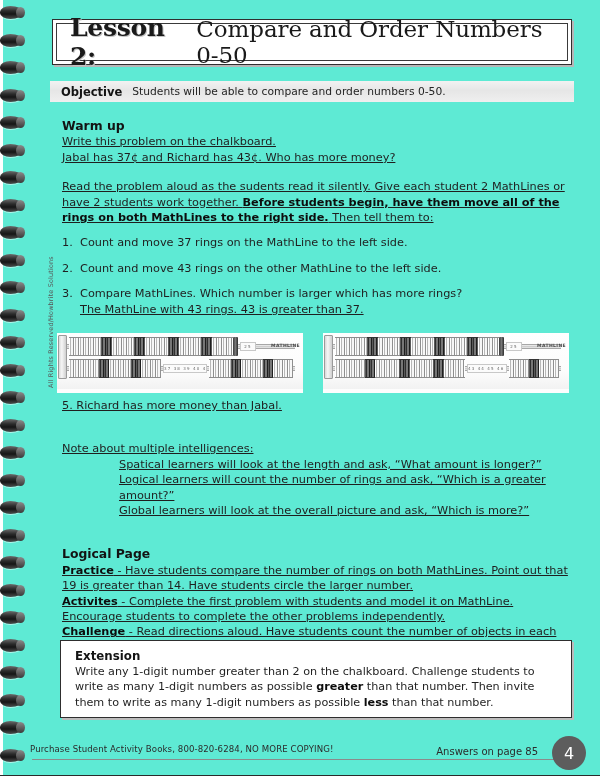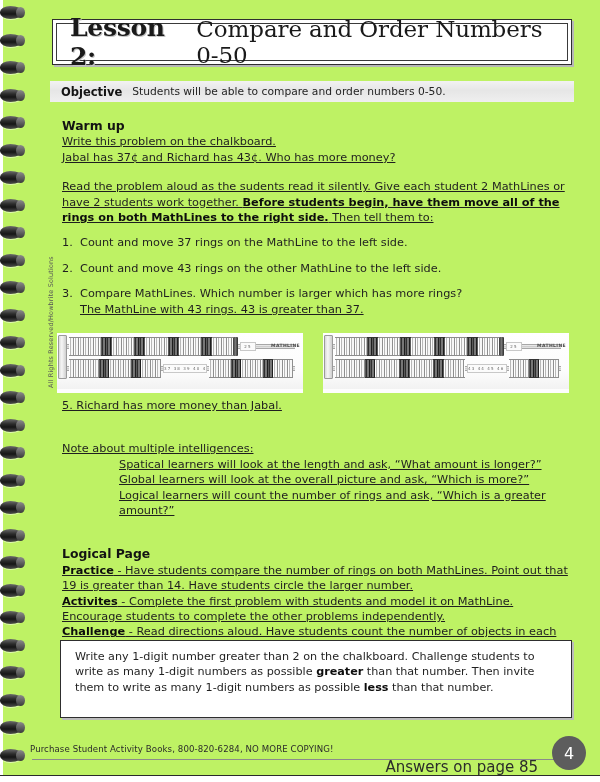--- a/index.html
+++ b/index.html
@@ -14,21 +14,21 @@
     overflow: hidden;
     font-family: "DejaVu Sans", sans-serif;
     color: #1d1d1d;
   }
 
   
   .page {
     position: absolute;
     left: 0; top: 0;
     width: 600px; height: 782px;
-    background: #bef264;
+    background: #5eead4;
   }
   .page-edge-bottom {
     position: absolute;
     left: 0; bottom: 0; width: 600px; height: 6px;
     background: #ffffff;
     border-top: 1.5px solid #2a2a2a;
   }
   .page-edge-left {
     position: absolute;
     left: 0; top: 0; width: 3px; height: 782px;
@@ -294,22 +294,22 @@
     letter-spacing: 0.1px;
   }
   .footer-rule {
     position: absolute;
     left: 32px; top: 17px;
     width: 535px; height: 1px;
     background: #8b8b8b;
   }
   .footer-answers {
     position: absolute;
-    right: 62px; top: 16px;
-    font-size: 15px;
+    right: 62px; top: 4px;
+    font-size: 10px;
     color: #2b2b2b;
     text-align: right;
   }
   .page-badge {
     position: absolute;
     right: 14px; top: -6px;
     width: 34px; height: 34px;
     border-radius: 50%;
     background: #5d5d5d;
     color: #ffffff;
@@ -501,36 +501,37 @@
   </div>
 
   <div class="content" style="top:398px;">
     <div class="p">5. Richard has more money than Jabal.</div>
 
     <div class="spacer-14"></div>
     <div class="spacer-14"></div>
 
     <div class="p">Note about multiple intelligences:</div>
     <div class="p indent-1">Spatical learners will look at the length and ask, “What amount is longer?”</div>
+    <div class="p indent-1">Logical learners will count the number of rings and ask, “Which is a greater amount?”</div>
     <div class="p indent-1">Global learners will look at the overall picture and ask, “Which is more?”</div>
-    <div class="p indent-1">Logical learners will count the number of rings and ask, “Which is a greater amount?”</div>
 
     <div class="spacer-14"></div>
     <div class="spacer-14"></div>
 
     <div class="h-sec">Logical Page</div>
 
     <div class="p"><b class="strong">Practice</b><span> - Have students compare the number of rings on both MathLines. Point out that 19 is greater than 14. Have students circle the larger number.</span></div>
 
     <div class="p"><b class="strong">Activites</b><span> - Complete the first problem with students and model it on MathLine.  Encourage students to complete the other problems independently.</span></div>
 
     <div class="p"><b class="strong">Challenge</b><span> - Read directions aloud.  Have students count the number of objects in each box and write that number on the lines provided.  Have them circle the number that is greater.</span></div>
   </div>
 
   <div class="ext-box">
+    <div class="ext-title">Extension</div>
     <div class="ext-text"><span>Write any 1-digit number greater than 2 on the chalkboard.  Challenge students to write as many 1-digit numbers as possible </span><b class="strong">greater</b><span> than that number.  Then invite them to write as many 1-digit numbers as possible </span><b class="strong">less</b><span> than that number.</span></div>
   </div>
 
   <div class="footer">
     <div class="footer-left">Purchase Student Activity Books, 800-820-6284, NO MORE COPYING!</div>
     <div class="footer-rule"></div>
     <div class="footer-answers">Answers on page 85</div>
     <div class="page-badge">4</div>
   </div>
 

